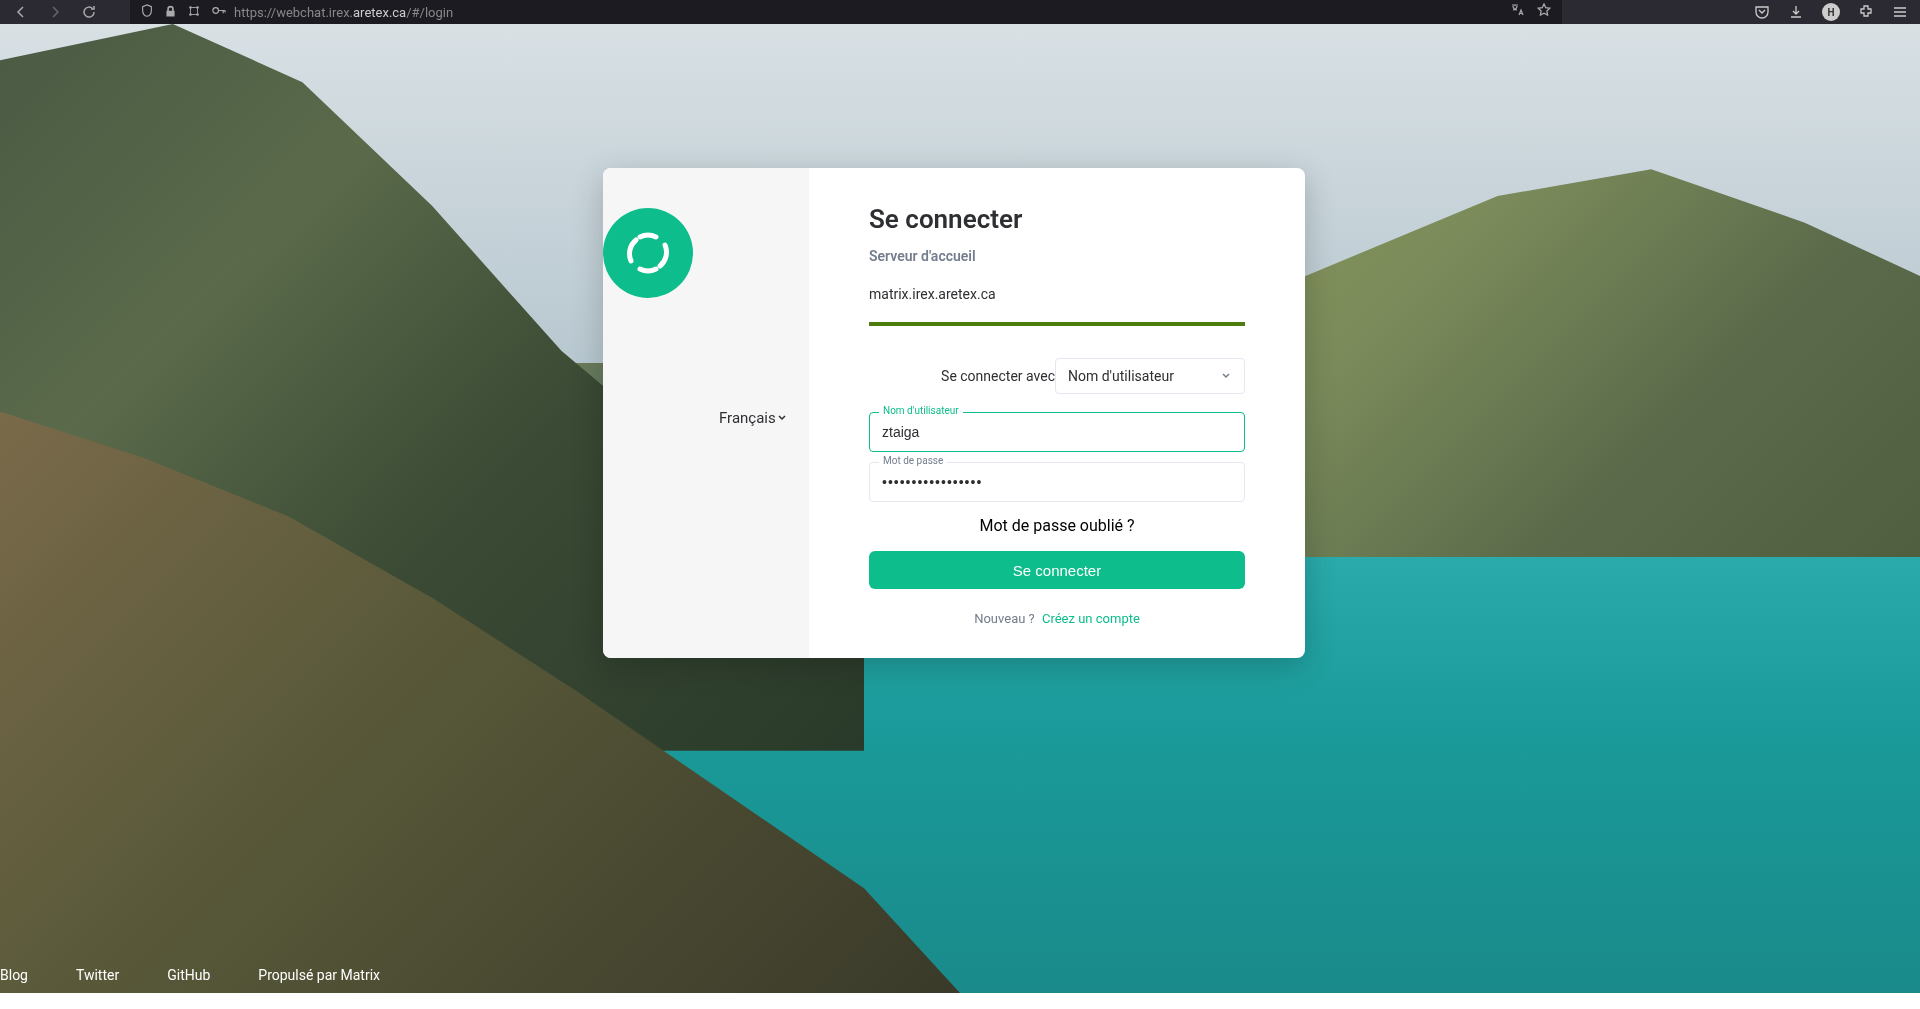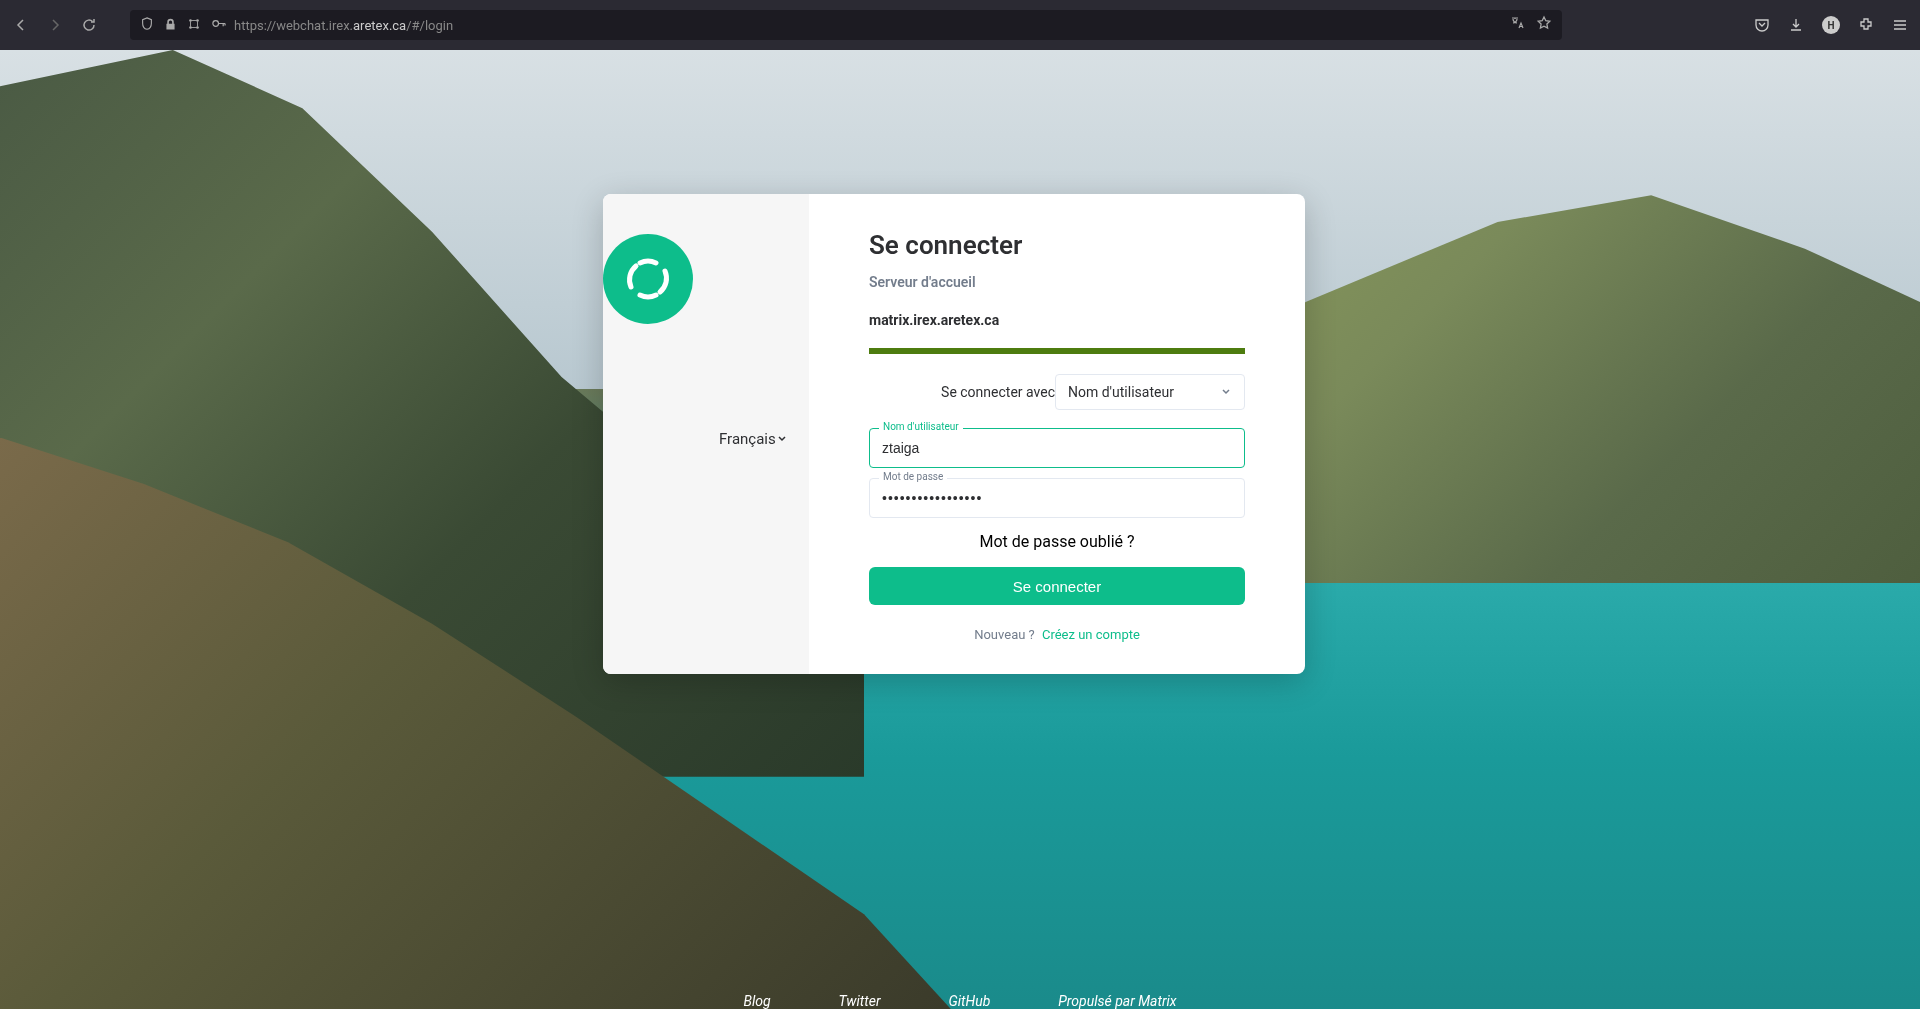--- a/index.html
+++ b/index.html
@@ -1,19 +1,19 @@
 <!DOCTYPE html>
 <html><head>
   <meta charset="utf-8">
   <style>
     * { margin: 0; padding: 0; box-sizing: border-box; }
     body { font-family: -apple-system, BlinkMacSystemFont, "Segoe UI", Roboto, sans-serif; width: 1920px; height: 1009px; overflow: hidden; }
     
     
-    .browser-chrome { height: 50px; background: #2b2a33; display: flex; align-items: center; padding: 0 12px; gap: 12px; justify-content: center; }
+    .browser-chrome { height: 24px; background: #2b2a33; display: flex; align-items: center; padding: 0 12px; gap: 12px; justify-content: center; }
     .nav-buttons { display: flex; gap: 16px; align-items: center; }
     .nav-btn { width: 18px; height: 18px; display: flex; align-items: center; justify-content: center; cursor: pointer; color: #aaa; }
     .nav-btn.disabled { color: #666; }
     .url-bar { flex: 1; height: 30px; background: #1c1b22; border-radius: 4px; display: flex; align-items: center; padding: 0 10px; gap: 8px; margin: 0 180px 0 20px; }
     .url-icons { display: flex; gap: 10px; align-items: center; color: #aaa; }
     .url-text { color: #ccc; font-size: 13px; flex: 1; }
     .url-text .faded { color: #888; }
     .url-right { display: flex; gap: 10px; align-items: center; color: #aaa; }
     .chrome-right { display: flex; gap: 18px; align-items: center; color: #ccc; margin-left: auto; }
     .chrome-icon { width: 16px; height: 16px; display: flex; align-items: center; justify-content: center; cursor: pointer; }
@@ -36,40 +36,40 @@
     .logo-wrap { display: flex; justify-content: center; }
     .logo { width: 90px; height: 90px; background: #0dbd8b; border-radius: 50%; display: flex; align-items: center; justify-content: center; }
     .logo svg { width: 52px; height: 52px; }
     .lang-select { padding: 0 26px; position: relative; cursor: pointer; display: flex; align-items: center; justify-content: space-between; }
     .lang-select span { color: #2e2f32; font-size: 15px; }
     .lang-chevron { color: #888; }
     
     .card-right { flex: 1; padding: 36px 60px 32px 60px; }
     .heading { font-size: 26px; font-weight: 600; color: #2e2f32; margin-bottom: 14px; }
     .subhead { font-size: 14px; font-weight: 600; color: #737d8c; margin-bottom: 22px; }
-    .homeserver { font-size: 14px; color: #2e2f32; padding-bottom: 20px; border-bottom: 6px solid #4d7c0f; margin-bottom: 20px; font-weight: bold; }
+    .homeserver { font-size: 14px; color: #2e2f32; padding-bottom: 20px; border-bottom: 4px solid #4d7c0f; margin-bottom: 32px; }
     
     .method-row { display: flex; align-items: center; justify-content: flex-end; margin-bottom: 18px; }
     .method-label { font-size: 14px; color: #2e2f32; }
     .method-select { width: 190px; height: 36px; border: 1px solid #e3e8f0; border-radius: 4px; padding: 0 12px; display: flex; align-items: center; justify-content: space-between; cursor: pointer; font-size: 14px; color: #2e2f32; }
     
     .field { position: relative; margin-bottom: 10px; }
     .field-input { width: 100%; height: 40px; border: 1px solid #e3e8f0; border-radius: 4px; padding: 0 12px; font-size: 14px; color: #2e2f32; outline: none; }
     .field.active .field-input { border-color: #0dbd8b; }
     .field-label { position: absolute; top: -7px; left: 10px; background: #fff; padding: 0 4px; font-size: 10px; color: #737d8c; }
     .field.active .field-label { color: #0dbd8b; }
     
     .forgot-link { display: block; text-align: center; font-size: 16px; color: #000000; margin: 14px 0 16px 0; cursor: pointer; }
     .submit-btn { width: 100%; height: 38px; background: #0dbd8b; color: #fff; border: none; border-radius: 6px; font-size: 15px; cursor: pointer; margin-bottom: 22px; }
     .signup-row { text-align: center; font-size: 13px; }
     .signup-row .q { color: #737d8c; }
     .signup-row .link { color: #0dbd8b; cursor: pointer; margin-left: 4px; }
     
     
-    .footer-links { position: absolute; bottom: 10px; left: 0; right: 0; display: flex; justify-content: center; gap: 68px; font-style: italic; }
+    .footer-links { position: absolute; bottom: 10px; left: 0; right: 0; display: flex; gap: 48px; }
     .footer-links a { color: #fff; font-size: 14px; text-decoration: none; cursor: pointer; }
   </style>
 </head>
 <body>
 
 <div class="browser-chrome">
   <div class="nav-buttons">
     <div class="nav-btn">
       <svg width="16" height="16" viewBox="0 0 16 16" fill="none" stroke="currentColor" stroke-width="1.5">
           <path d="M10 3 L5 8 L10 13"></path>

